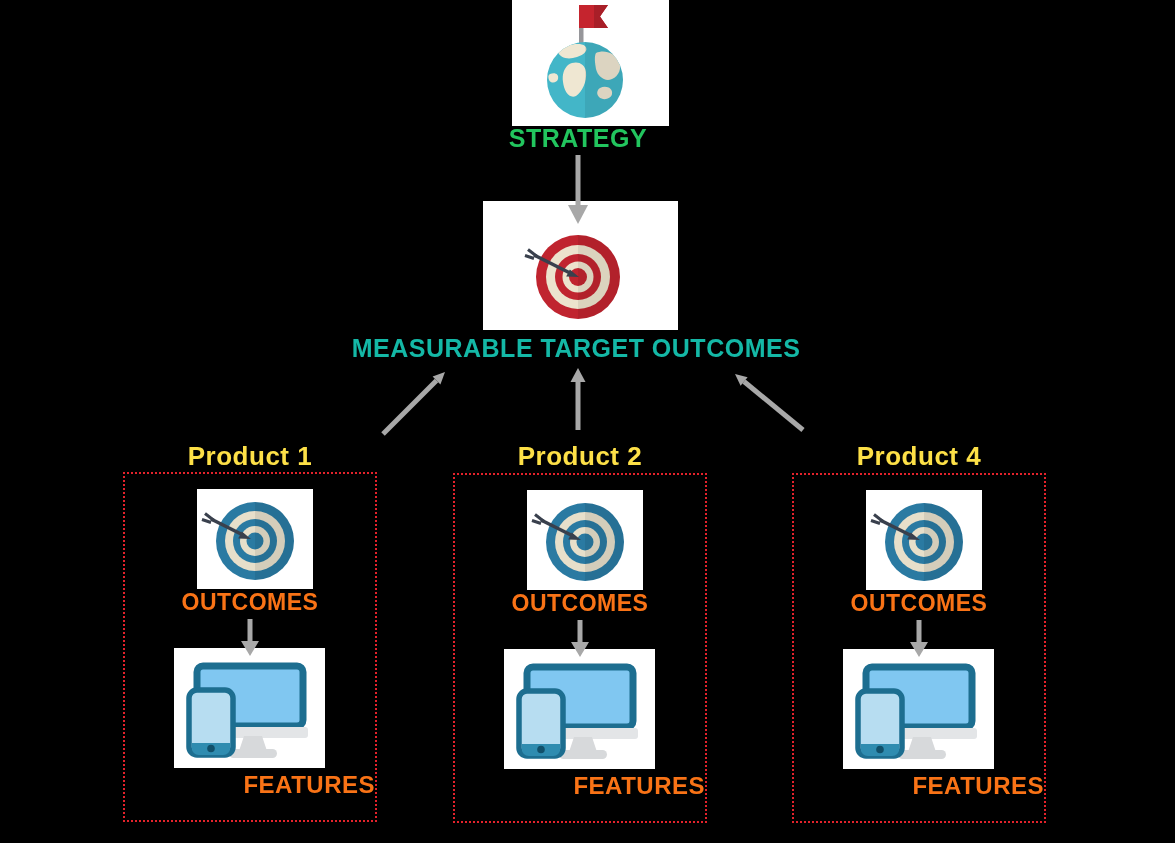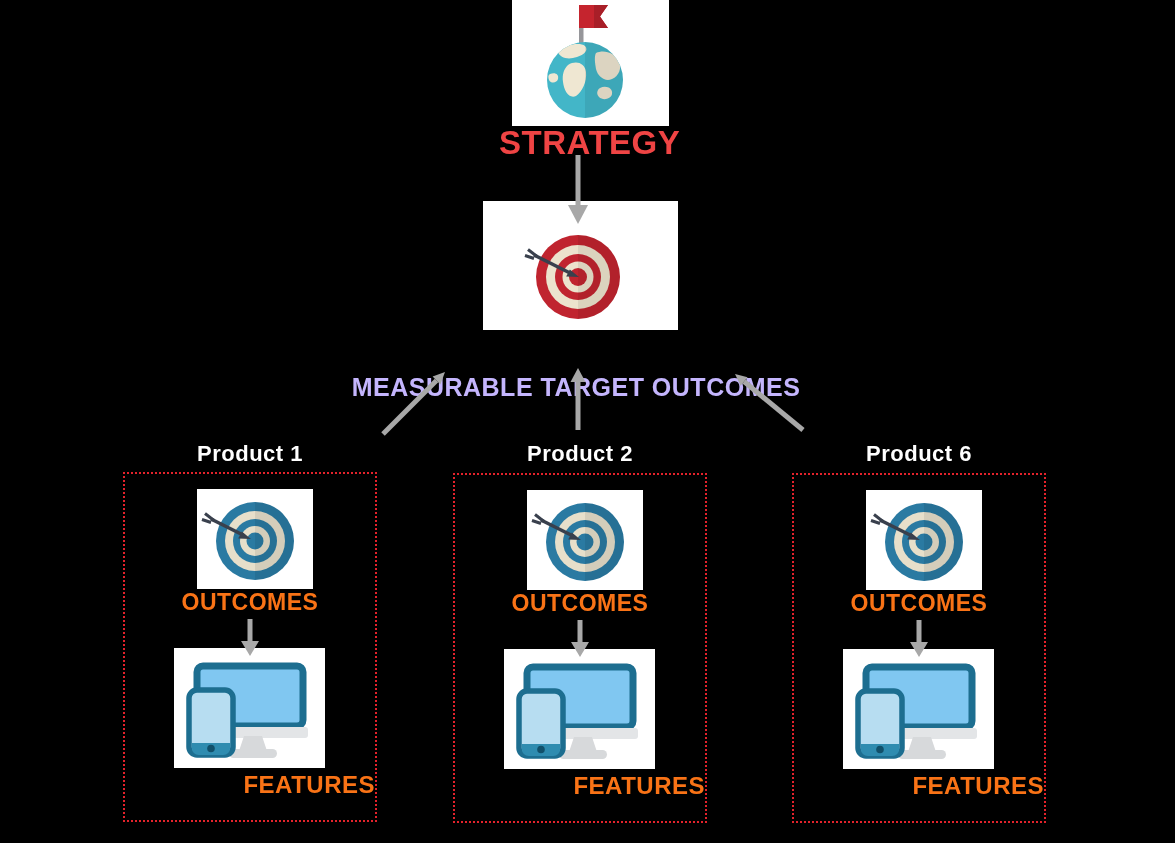--- a/index.html
+++ b/index.html
@@ -21,31 +21,30 @@
     background: #ffffff;
   }
   .label {
     position: absolute;
     text-align: center;
     font-weight: bold;
     letter-spacing: 0.5px;
     white-space: nowrap;
   }
   .strategy-label {
-    color: #ef4444;
-    font-size: 33px;
+    color: #22c55e;
+    font-size: 25px;
   }
   .mto-label {
-    color: #c4b5fd;
+    color: #14b8a6;
     font-size: 25px;
-    margin-top: 39px;
   }
   .product-label {
-    color: #ffffff;
-    font-size: 22px;
+    color: #fde047;
+    font-size: 26px;
   }
   .outcomes-label, .features-label {
     color: #f97316;
   }
   .outcomes-label { font-size: 23px; }
   .features-label { font-size: 24px; text-align: right; }
   .product-box {
     position: absolute;
     width: 250px;
     height: 346px;
@@ -189,21 +188,21 @@
         <polygon points="70,88 88,88 93,103 65,103" fill="#d7d9db"></polygon>
         <rect x="55" y="101" width="48" height="9" rx="4.5" fill="#d7d9db"></rect>
         <rect x="15" y="42" width="44" height="65" rx="8" fill="#b7ddf1" stroke="#1d6e90" stroke-width="5.5"></rect>
         <path d="M17.8,95 h38.4 v5 a7,7 0 0 1 -7,7 h-24.4 a7,7 0 0 1 -7,-7 z" fill="#2f8cb0"></path>
         <circle cx="37" cy="100.5" r="3.8" fill="#11506a"></circle>
       </svg>
     </div>
     <div class="label features-label" style="left:0; top:297px; width:250px;">FEATURES</div>
   </div>
 
-  <div class="label product-label" style="left:792px; top:441px; width:254px;">Product 6</div>
+  <div class="label product-label" style="left:792px; top:441px; width:254px;">Product 4</div>
   <div class="product-box" style="left:792px; top:473px;">
     <div class="white-box icon-layer" style="left:72px; top:15px; width:116px; height:100px;">
       <svg class="abs" style="left:3px; top:6px;" width="110" height="92" viewBox="-55 -46 110 92">
         <circle cx="0" cy="0" r="39" fill="#2a7aa2"></circle>
         <circle cx="0" cy="0" r="30" fill="#e7dfca"></circle>
         <circle cx="0" cy="0" r="22" fill="#2a7aa2"></circle>
         <circle cx="0" cy="0" r="15" fill="#e7dfca"></circle>
         <circle cx="0" cy="0" r="8.5" fill="#2a7aa2"></circle>
         <path d="M0,-39 A39,39 0 0 1 0,39 L0,-39 Z" fill="rgba(0,0,0,0.08)"></path>
         <g stroke="#39404d" fill="#39404d">

